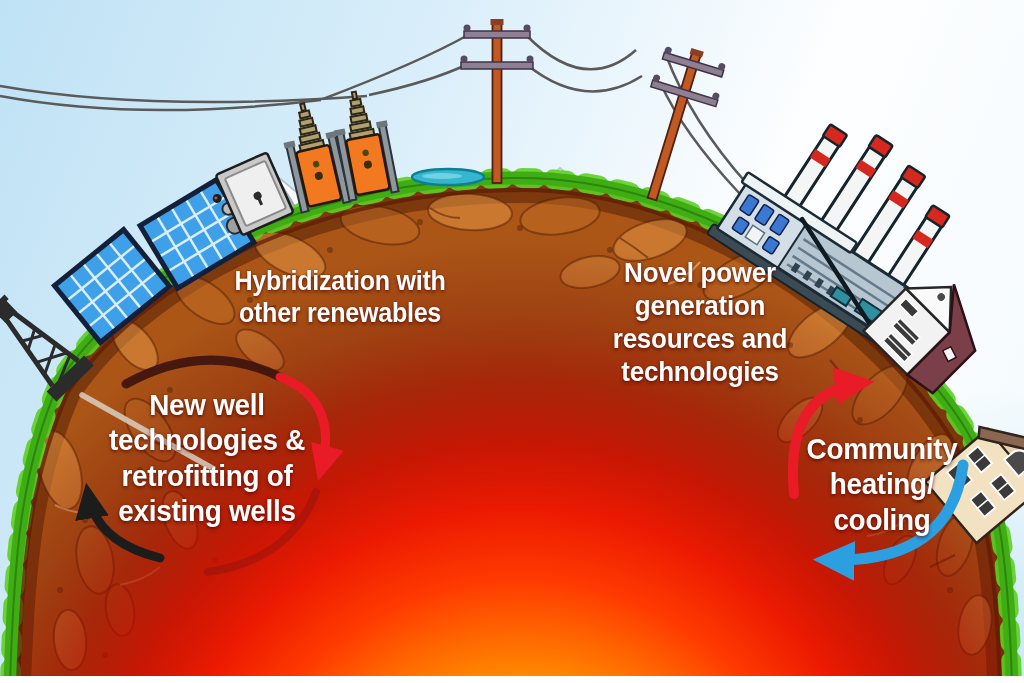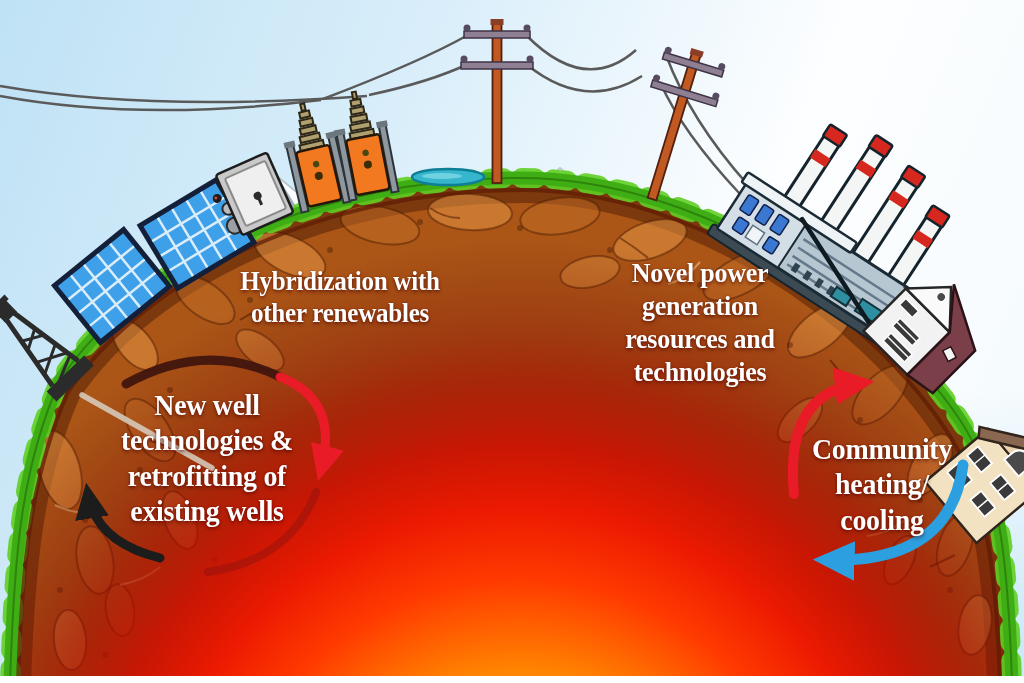--- a/index.html
+++ b/index.html
@@ -1,18 +1,18 @@
 <!DOCTYPE html>
 <html><head>
 <meta charset="utf-8">
 <style>
   html,body{margin:0;padding:0;background:#fff;}
   .stage{
     position:relative;width:1024px;height:682px;overflow:hidden;
-    font-family:Liberation Serif, serif;
+    font-family:Liberation Sans, sans-serif;
     background:
       radial-gradient(circle at 100% 96%, rgba(198,231,248,.9) 0%, rgba(255,255,255,0) 22%),
       linear-gradient(112deg,#bfe2f5 0%,#d9eefa 34%,#fdfeff 66%,#f3fafd 100%);
   }
   .stage svg{position:absolute;left:0;top:0;}
   .lbl{
     position:absolute;color:#fff;font-weight:700;text-align:center;
     white-space:pre-line;line-height:1.18;letter-spacing:-0.3px;
     text-shadow:0 2px 4px rgba(70,0,0,.6),0 0 2px rgba(90,10,0,.4);
     transform:translate(-50%,-50%) scaleX(.93);

